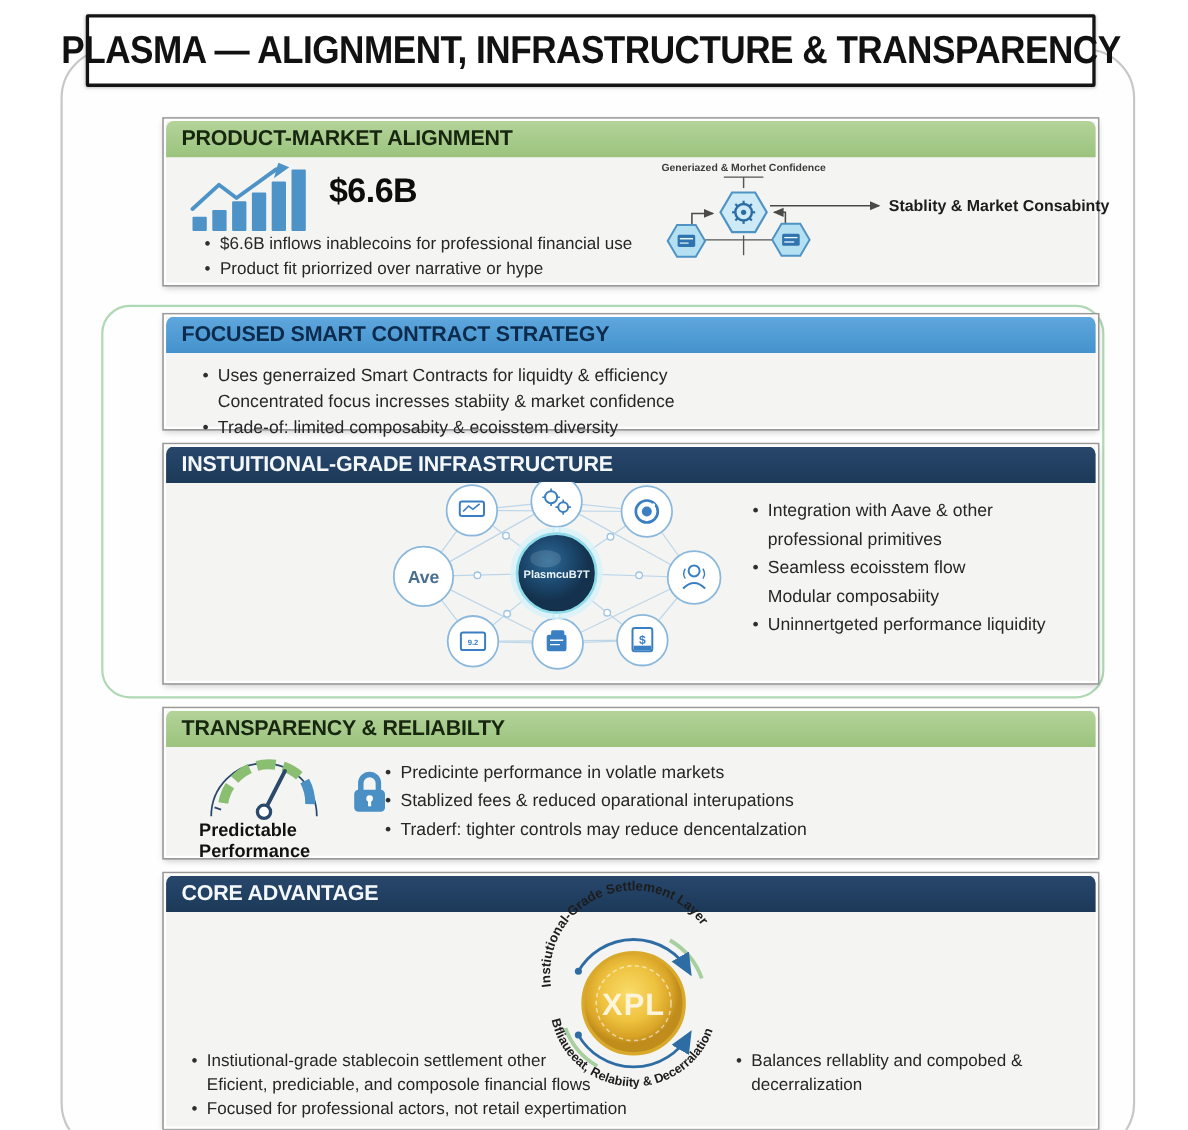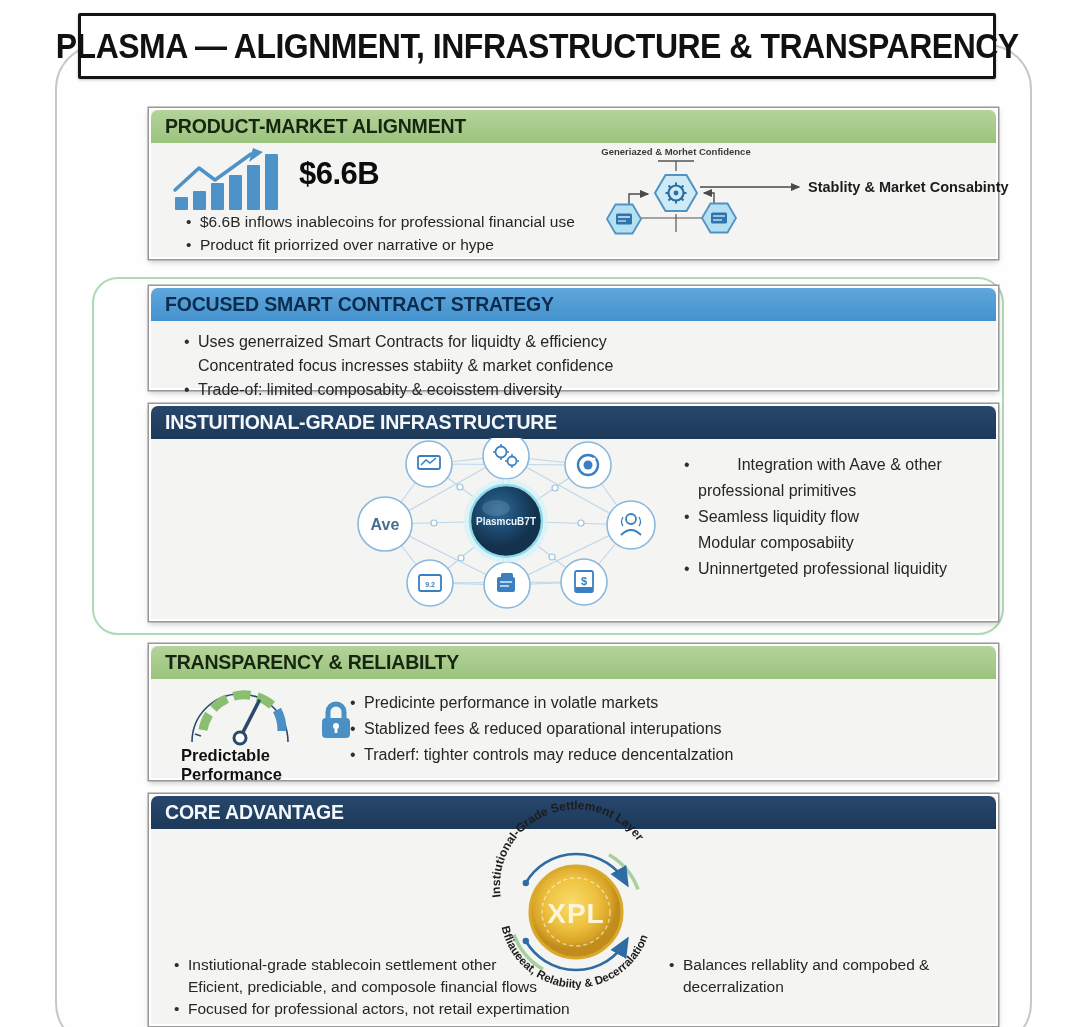--- a/index.html
+++ b/index.html
@@ -249,25 +249,25 @@
 
     <g>
       <circle cx="170" cy="83" r="42" fill="#d7f2f8" opacity=".8"></circle>
       <circle cx="170" cy="83" r="36" fill="url(#coreGrad)" stroke="#8fdbea" stroke-width="2.5"></circle>
       <ellipse cx="160" cy="70" rx="14" ry="8" fill="#ffffff" opacity=".12"></ellipse>
       <text x="170" y="87" text-anchor="middle" font-size="10" font-weight="700" fill="#eaf5fb">PlasmcuB7T</text>
     </g>
   </svg>
 
   <div class="abs" style="left:530px;top:46px;width:300px;line-height:26px;">
-    <div class="li" style="font-size:16px;text-align:center;">Integration with Aave &amp; other</div>
+    <div class="li" style="font-size:16px;">Integration with Aave &amp; other</div>
     <div class="li cont" style="font-size:16px;">professional primitives</div>
-    <div class="li" style="font-size:16px;">Seamless liquidity flow</div>
+    <div class="li" style="font-size:16px;">Seamless ecoisstem flow</div>
     <div class="li cont" style="font-size:16px;">Modular composabiity</div>
-    <div class="li" style="font-size:16px;">Uninnertgeted professional liquidity</div>
+    <div class="li" style="font-size:16px;">Uninnertgeted performance liquidity</div>
   </div>
 </div>
 
 <div class="section" style="top:644px;height:132px;">
   <div class="hdr hdr-green">TRANSPARENCY &amp; RELIABILTY</div>
 
   <svg class="abs" style="left:22px;top:38px;" width="134" height="62" viewBox="0 0 134 62">
     <path d="M 19,58 A 48,48 0 0 1 115,58" fill="none" stroke="#2b4a6b" stroke-width="1.6"></path>
     <path d="M 30,46 A 42,42 0 0 1 100,22" fill="none" stroke="#8abf72" stroke-width="9" stroke-dasharray="17 7"></path>
     <path d="M 104,26 A 42,42 0 0 1 109,47" fill="none" stroke="#4a90c4" stroke-width="9"></path>

